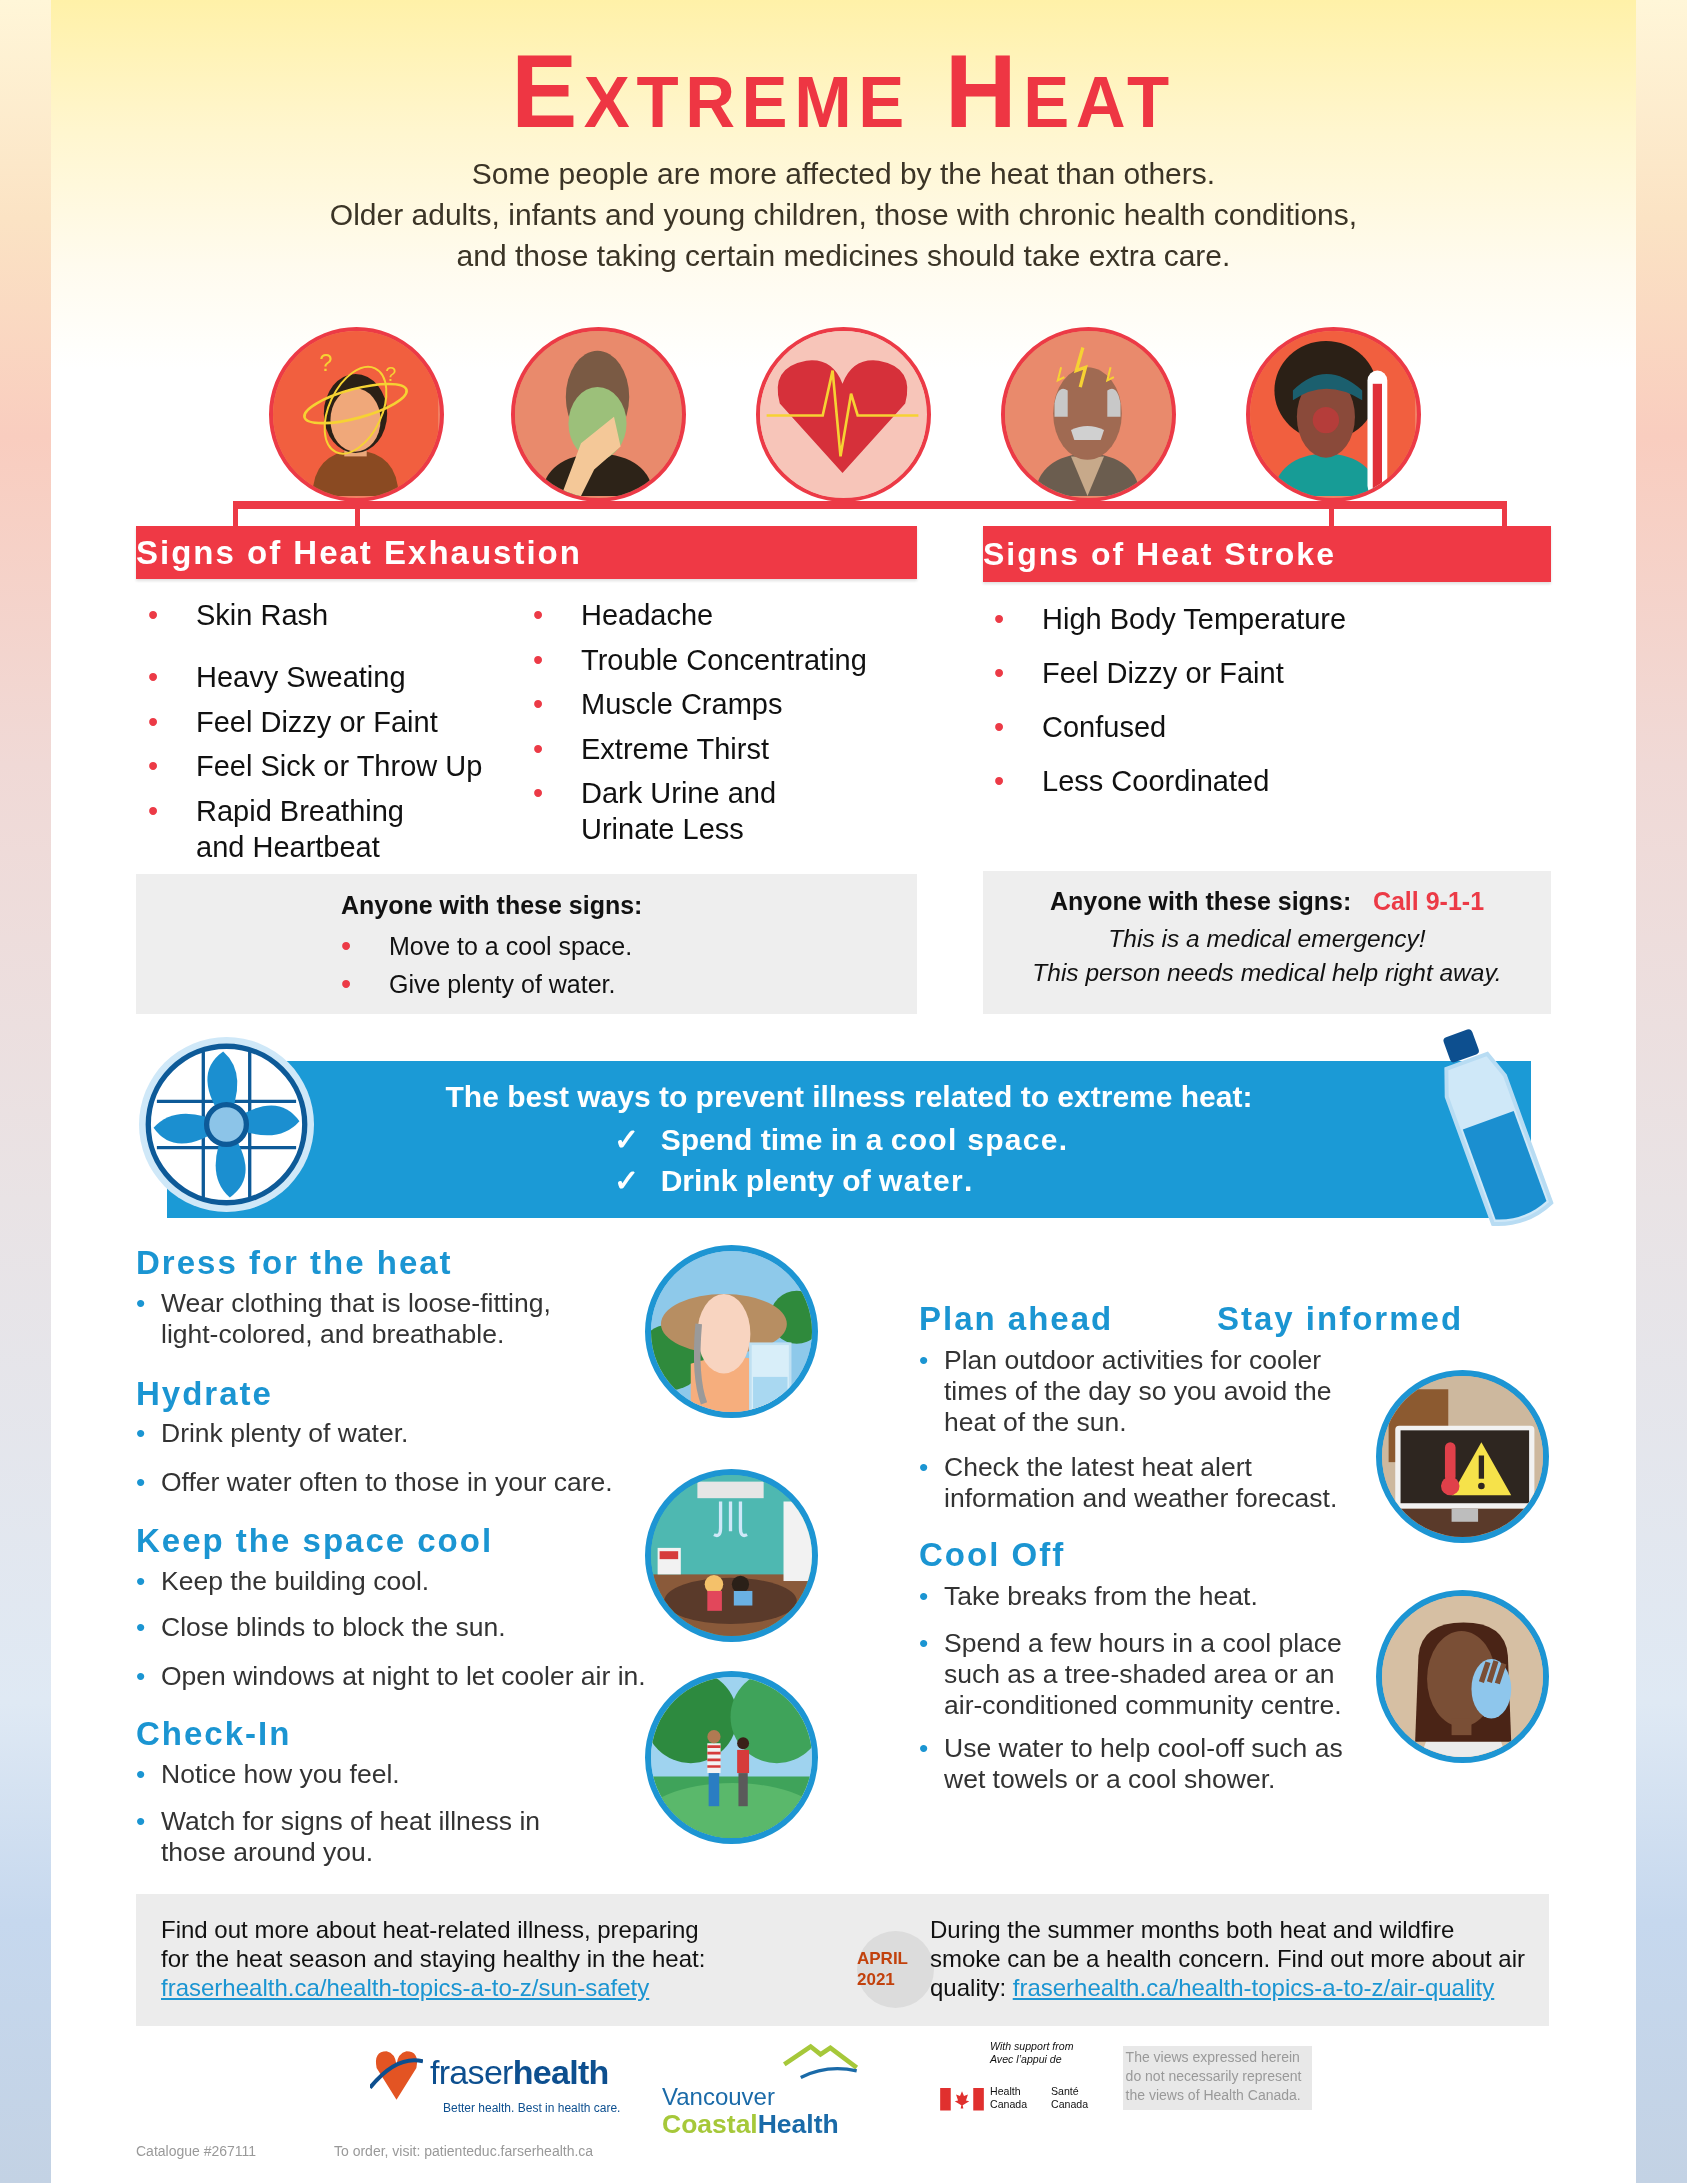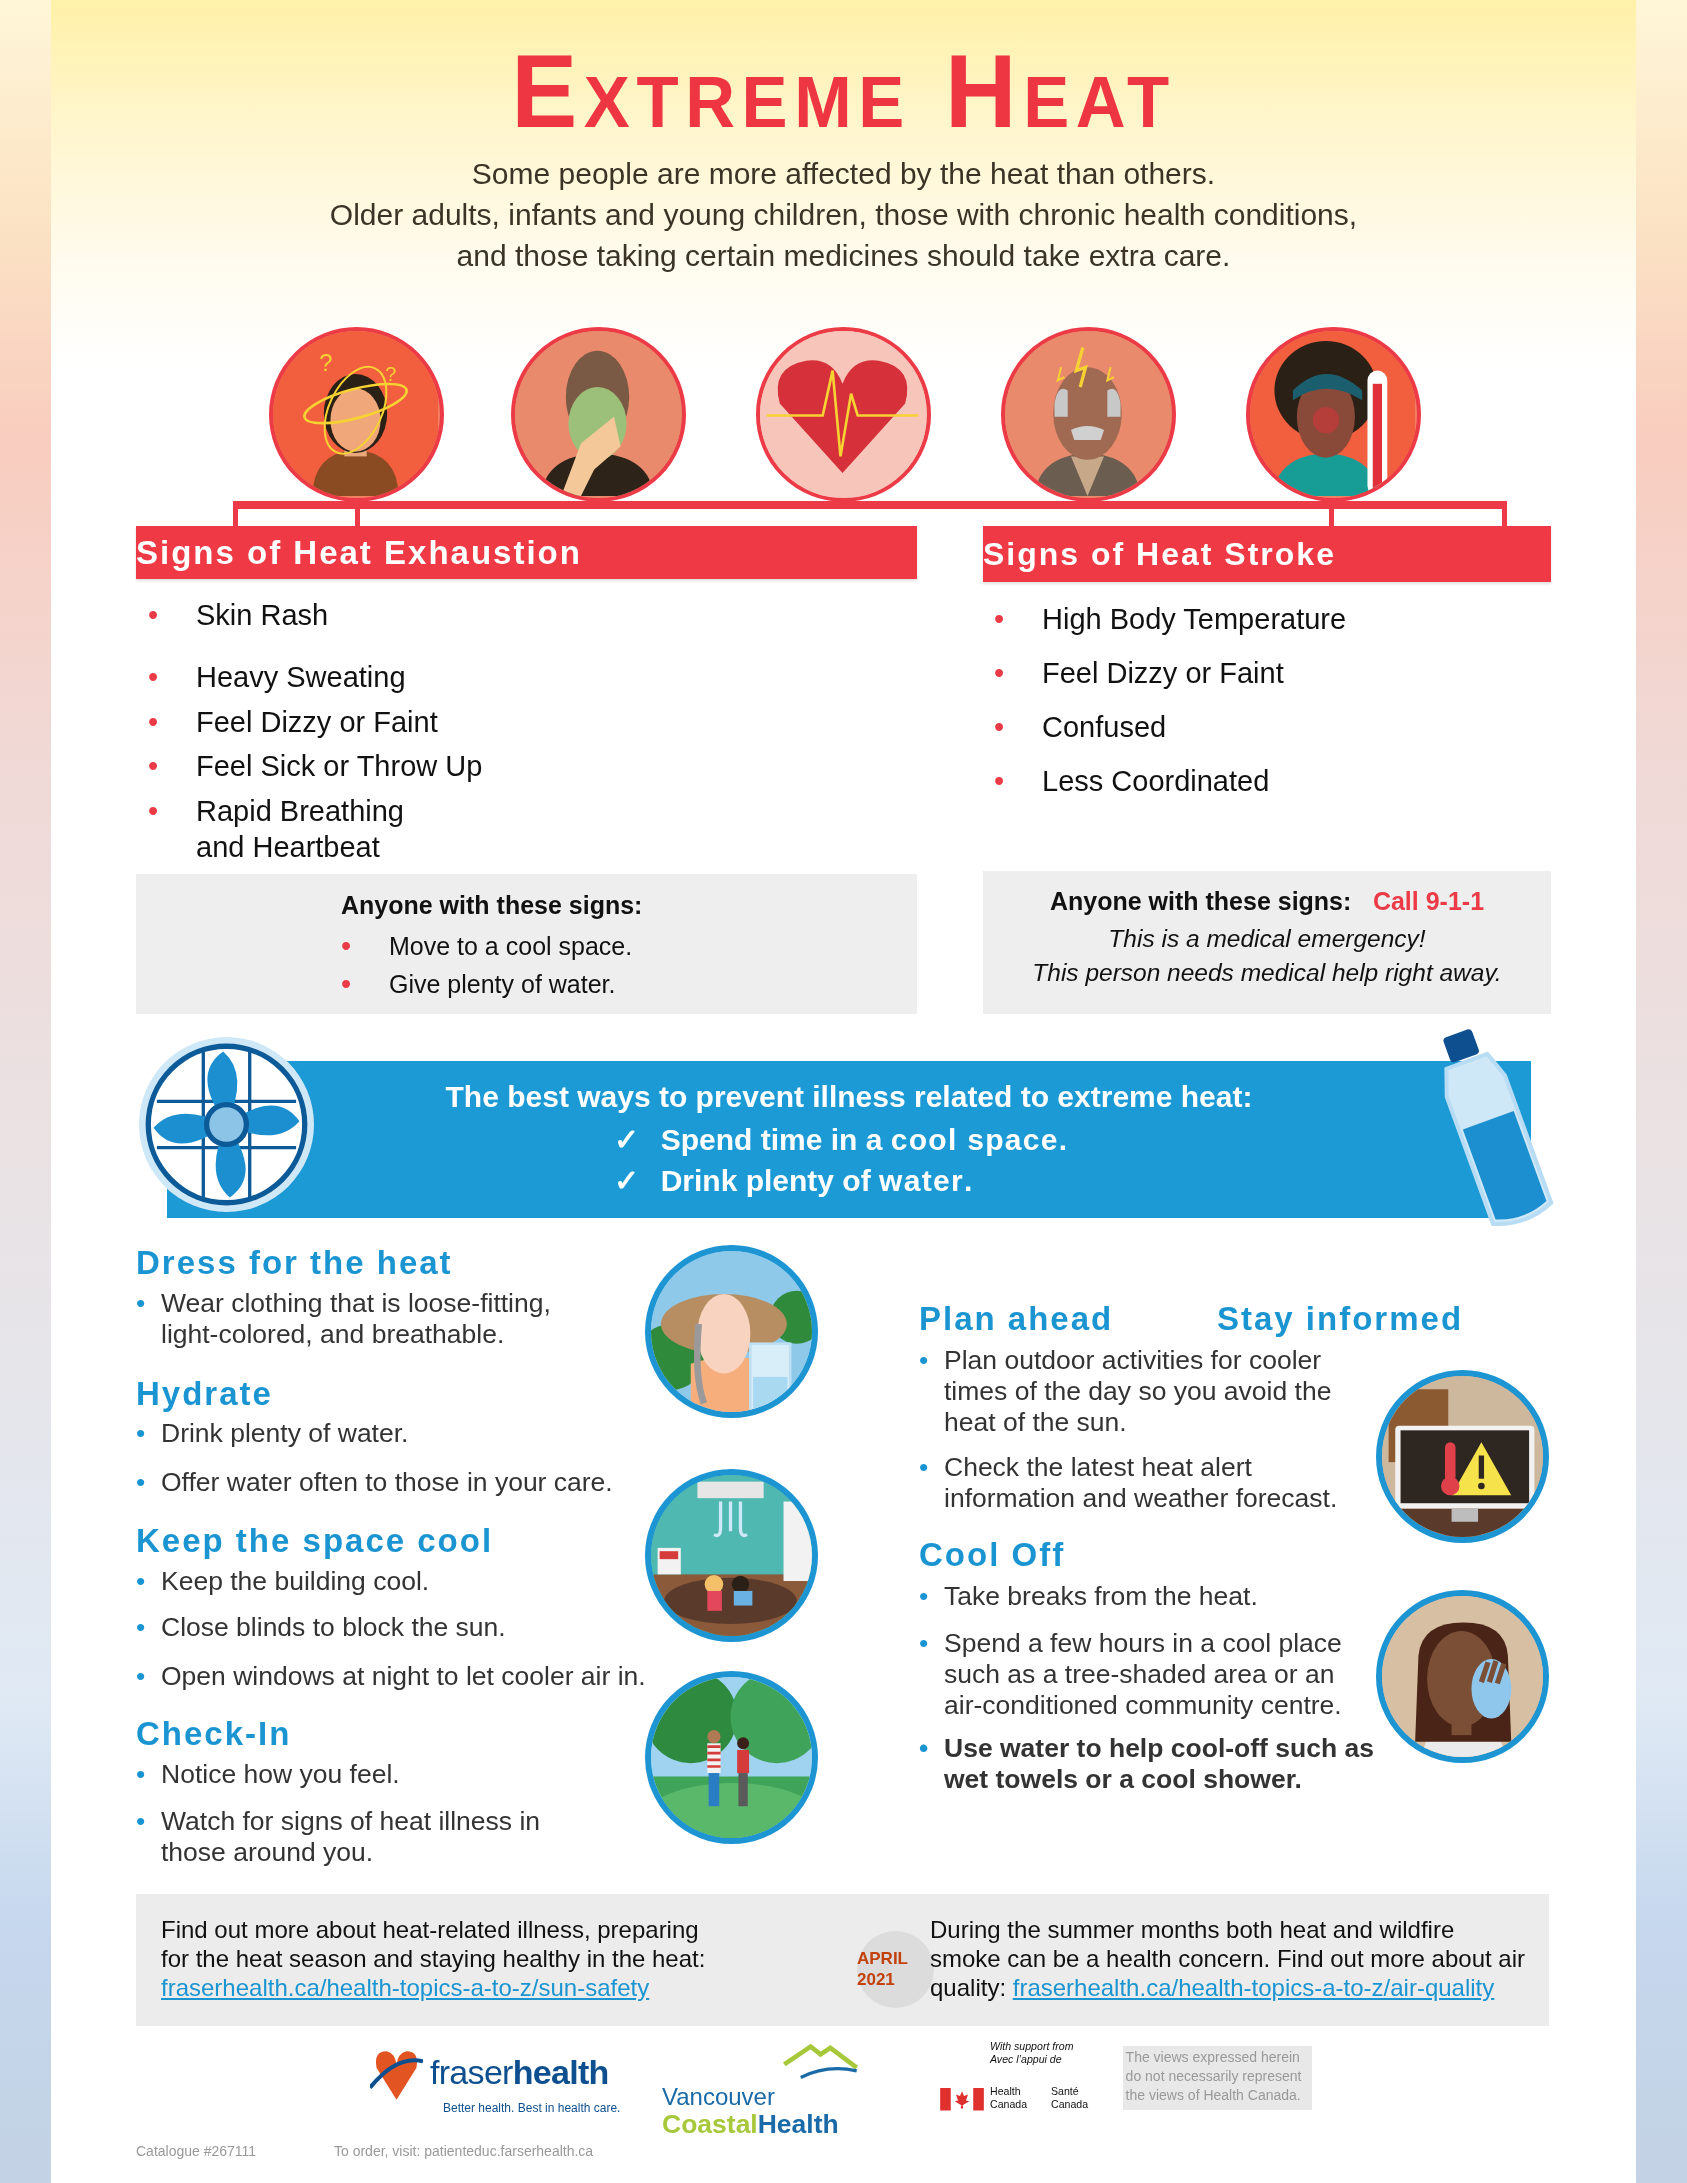--- a/index.html
+++ b/index.html
@@ -183,20 +183,28 @@
   <div class="stem" style="left:1451px;top:501px;height:24.5px;"></div>
 
   <div class="redbar" style="left:85px;top:526px;width:781px;height:53px;font-size:33px;line-height:53px;">Signs of Heat Exhaustion</div>
   <ul class="list" style="left:97px;top:597px;width:370px;">
     <li style="margin-bottom:8.6px;">Skin Rash</li>
     <li style="margin-bottom:8.6px;margin-top:26px;">Heavy Sweating</li>
     <li style="margin-bottom:8.6px;">Feel Dizzy or Faint</li>
     <li style="margin-bottom:8.6px;">Feel Sick or Throw Up</li>
     <li style="white-space:pre-line;">Rapid Breathing
 and Heartbeat</li>
+  </ul>
+  <ul class="list" style="left:482px;top:597px;width:397px;">
+    <li style="margin-bottom:8.6px;">Headache</li>
+    <li style="margin-bottom:8.6px;">Trouble Concentrating</li>
+    <li style="margin-bottom:8.6px;">Muscle Cramps</li>
+    <li style="margin-bottom:8.6px;">Extreme Thirst</li>
+    <li style="white-space:pre-line;">Dark Urine and
+Urinate Less</li>
   </ul>
   <div class="greybox" style="left:85px;top:874px;width:781px;height:140px;">
     <div class="abs" style="left:205px;top:17px;font-size:25px;font-weight:700;color:#111;">Anyone with these signs:</div>
     <ul class="list" style="left:205px;top:53px;">
       <li style="font-size:25px;line-height:38px;">Move to a cool space.</li>
       <li style="font-size:25px;line-height:38px;">Give plenty of water.</li>
     </ul>
   </div>
 
   <div class="redbar" style="left:932px;top:526px;width:568px;height:56px;font-size:32px;line-height:56px;">Signs of Heat Stroke</div>
@@ -326,21 +334,21 @@
 times of the day so you avoid the
 heat of the sun.</div>
   <div class="tip" style="left:868px;top:1452px;white-space:pre-line;">Check the latest heat alert
 information and weather forecast.</div>
 
   <div class="tip-h" style="left:868px;top:1536px;">Cool Off</div>
   <div class="tip" style="left:868px;top:1581px;">Take breaks from the heat.</div>
   <div class="tip" style="left:868px;top:1628px;white-space:pre-line;">Spend a few hours in a cool place
 such as a tree-shaded area or an
 air-conditioned community centre.</div>
-  <div class="tip" style="left:868px;top:1733px;white-space:pre-line;font-weight:bold;">Use water to help cool-off such as
+  <div class="tip" style="left:868px;top:1733px;white-space:pre-line;">Use water to help cool-off such as
 wet towels or a cool shower.</div>
 
   <div class="badge" style="left:1325px;top:1370px;background:#cdb89e;">
     <svg width="163" height="163" viewBox="0 0 246 246">
       <rect width="246" height="246" fill="#cdb89e"></rect>
       <rect x="10" y="20" width="90" height="110" fill="#8c5a30"></rect>
       <rect x="0" y="200" width="246" height="46" fill="#5a3a2a"></rect>
       <rect x="20" y="75" width="210" height="125" rx="6" fill="#f2f2f2"></rect>
       <rect x="28" y="82" width="194" height="110" fill="#2e2620"></rect>
       <rect x="105" y="200" width="40" height="20" fill="#bdbdbd"></rect>

